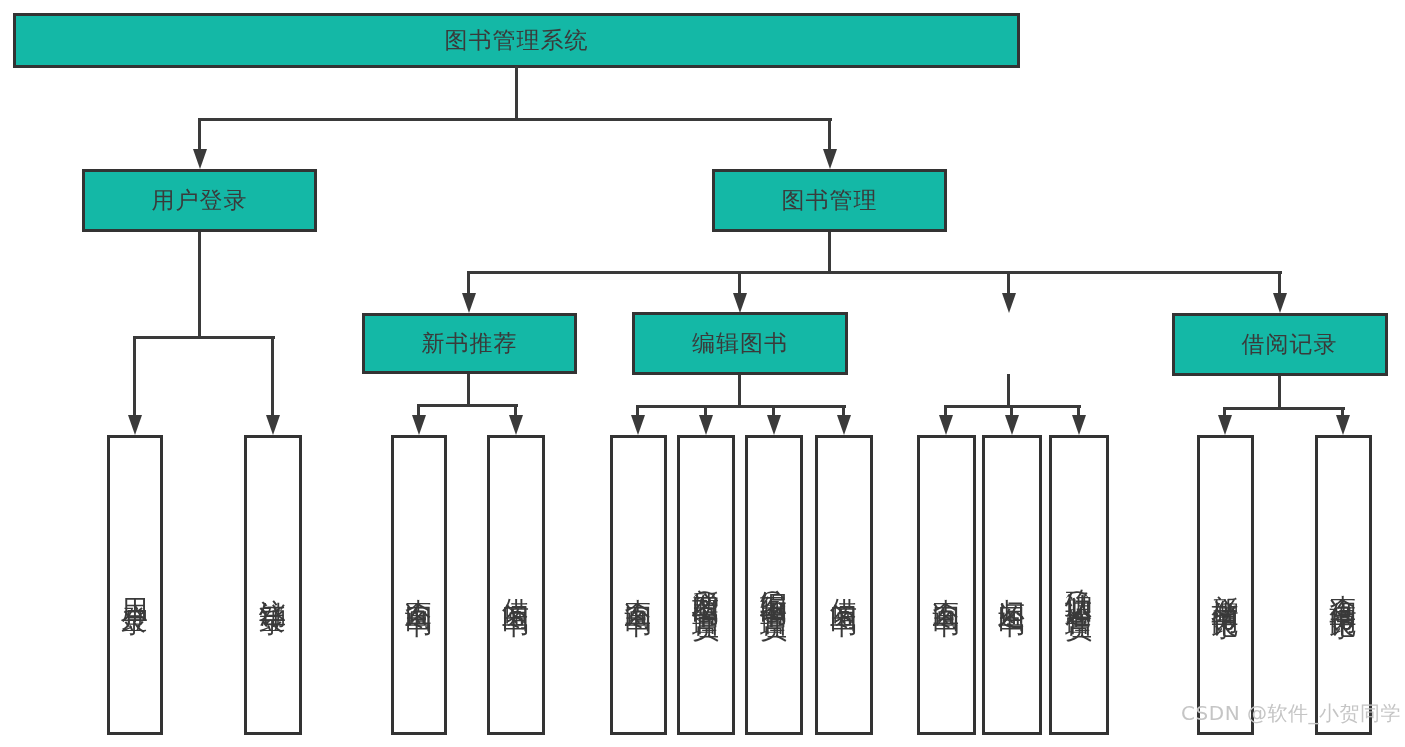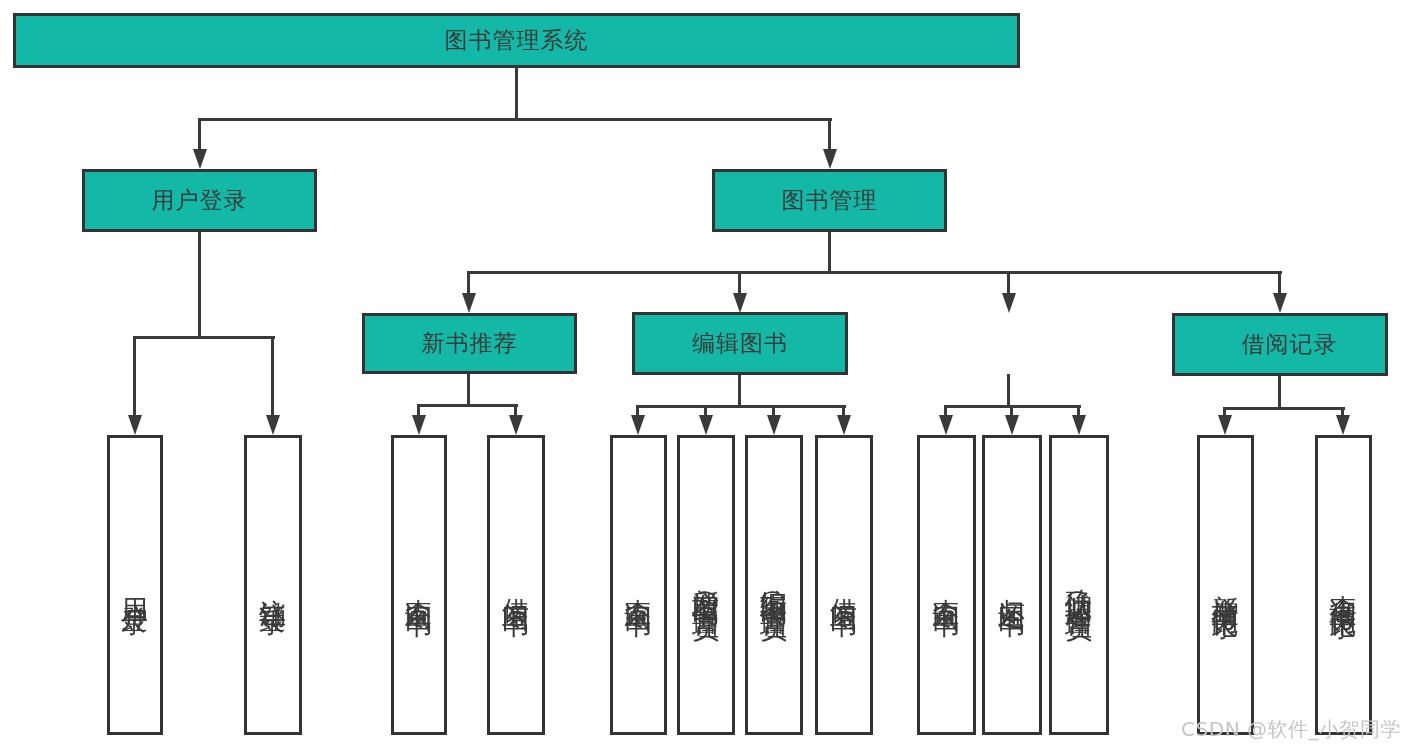--- a/index.html
+++ b/index.html
@@ -30,21 +30,21 @@
     line-height:1;white-space:nowrap;
   }
   .hline{position:absolute;height:3px;background:var(--line);}
   .vline{position:absolute;width:3px;background:var(--line);}
   .arrow{
     position:absolute;width:0;height:0;
     border-left:7px solid transparent;border-right:7px solid transparent;
     border-top:20px solid var(--line);
   }
   .watermark{
-    position:absolute;right:4px;bottom:4px;z-index:10;
+    position:absolute;right:4px;bottom:20px;z-index:10;
     font-size:20px;color:var(--watermark);letter-spacing:0.5px;white-space:nowrap;
   }
 </style>
 </head>
 <body>
 
 <div id="canvas">
 
   <div class="box" style="left:13px;top:13px;width:1007px;height:55px;">
     <span>图书管理系统</span>

